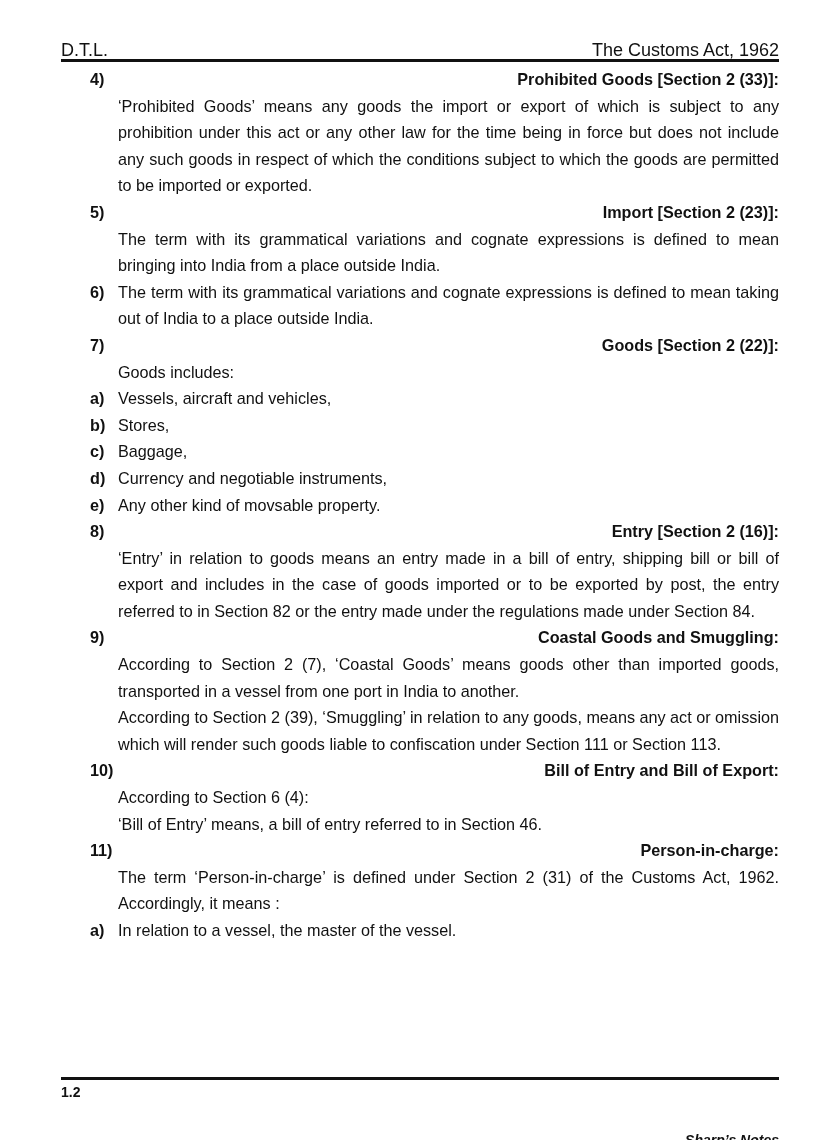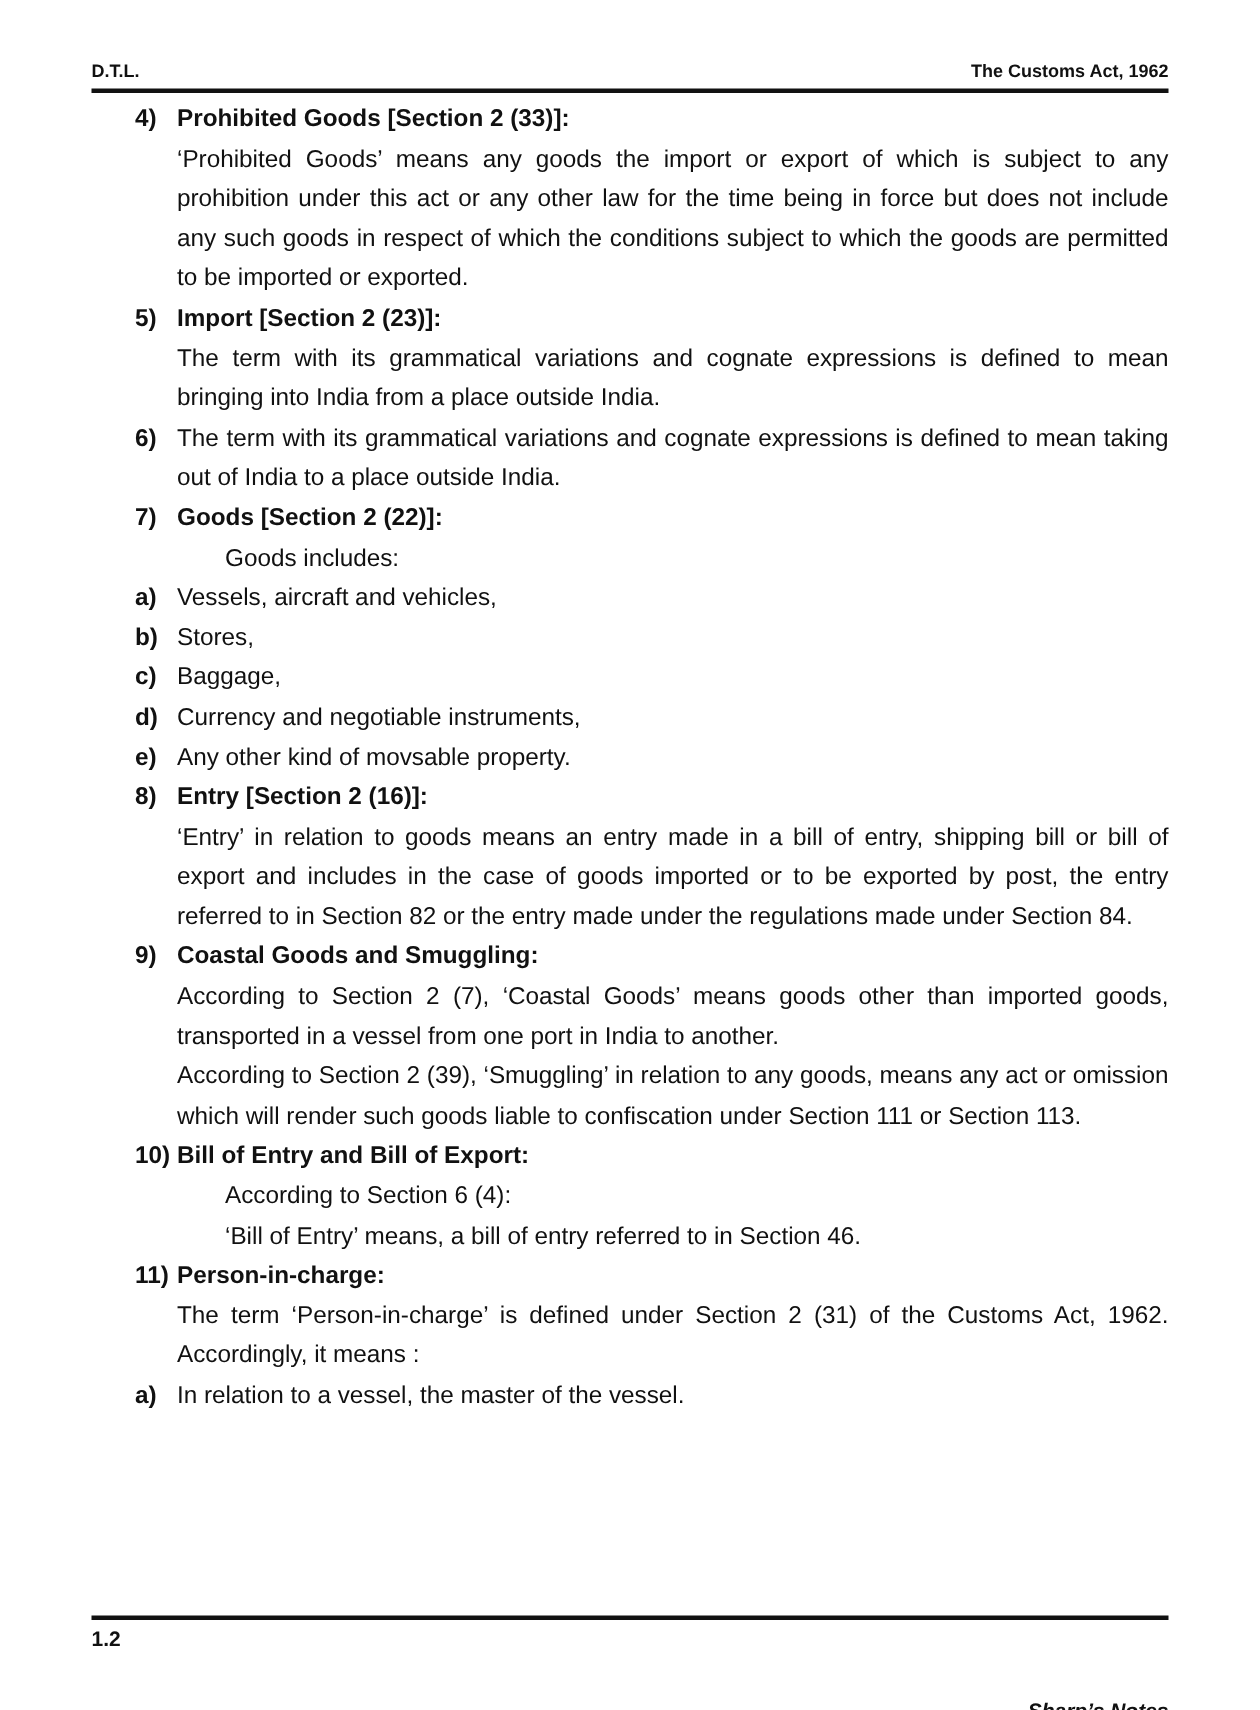--- a/index.html
+++ b/index.html
@@ -2,21 +2,21 @@
 <html><head>
   <meta charset="utf-8">
   <style>
     html, body { margin: 0; padding: 0; background: #ffffff; }
     body {
       width: 840px; height: 1140px; position: relative; overflow: hidden;
       font-family: "Liberation Sans", sans-serif; color: #111111;
     }
     .page-header {
       position: absolute; left: 61px; width: 718px; top: 38px;
-      height: 20px; font-weight: bold; font-size: 12px;
+      height: 20px; font-weight: normal; font-size: 18px;
     }
     .page-header .left { position: absolute; left: 0; top: 2px; }
     .page-header .right { position: absolute; right: 0; top: 2px; }
     .rule-top {
       position: absolute; left: 61px; width: 718px; top: 59px; height: 3px;
       background: #111111;
     }
     .rule-bottom {
       position: absolute; left: 61px; width: 718px; top: 1077px; height: 3px;
       background: #111111;
@@ -30,23 +30,23 @@
 
     .content {
       position: absolute; left: 90px; top: 66px; width: 689px;
       font-size: 16.2px; line-height: 26.6px;
     }
     .row { position: relative; padding-left: 28px; }
     .num {
       position: absolute; left: 0; top: 0; font-weight: bold;
     }
     .num.letter { left: 0; }
-    .heading { font-weight: bold; }
+    .heading { font-weight: bold; text-align: right; }
     .para { text-align: justify; text-align-last: left; }
-    .para.nojust { text-align: left; margin-left: 32px; }
+    .para.nojust { text-align: left; }
   </style>
 </head>
 <body>
 
 <div class="page-header">
   <span class="left">D.T.L.</span>
   <span class="right">The Customs Act, 1962</span>
 </div>
 <div class="rule-top"></div>
 

